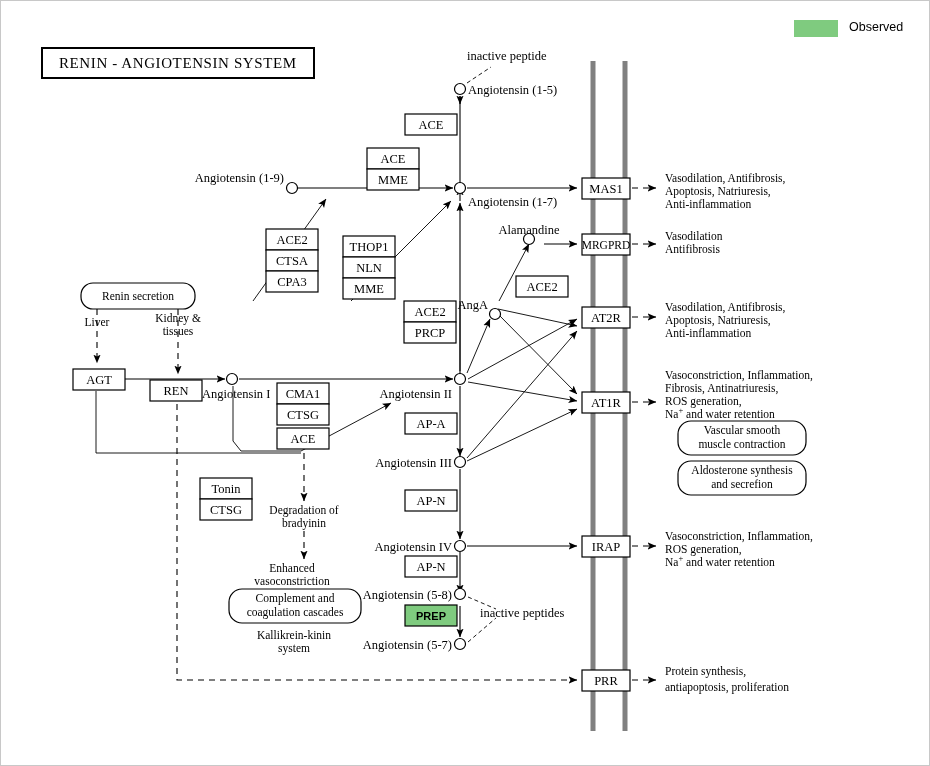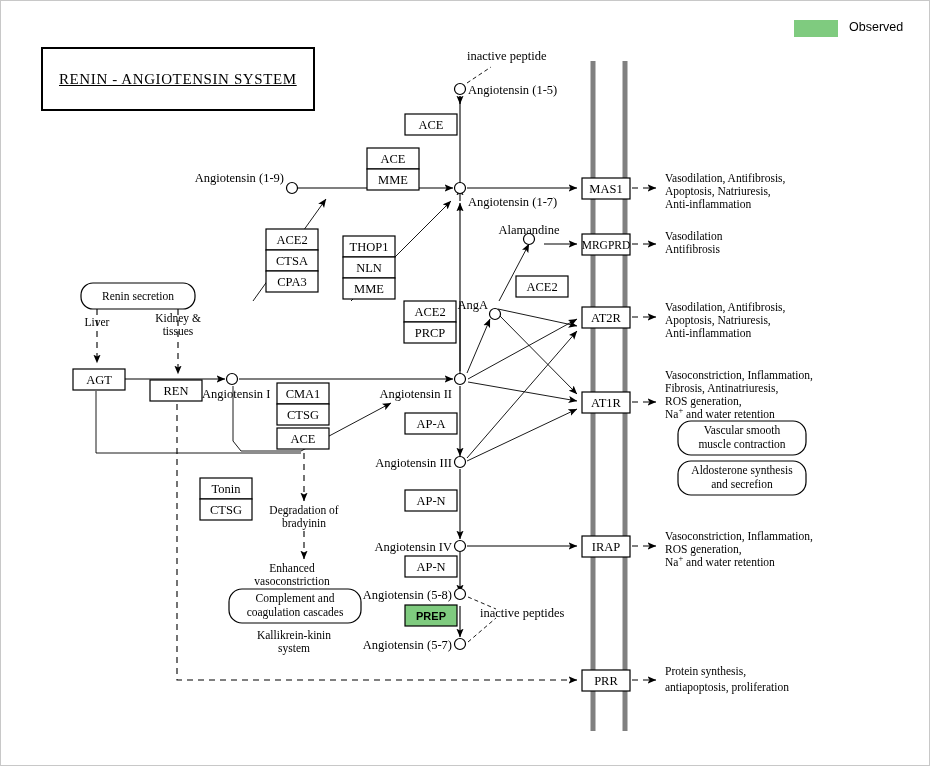--- a/index.html
+++ b/index.html
@@ -17,22 +17,22 @@
   .gbox.obs rect{fill:#7fcb7f;}
   .gbox text{font-family:"Liberation Serif",serif;font-size:12.5px;
              text-anchor:middle;fill:#000;}
   .gbox.obs text{font-family:"Liberation Sans",sans-serif;font-size:11px;font-weight:bold;}
   .cap{font-family:"Liberation Serif",serif;font-size:12.5px;fill:#000;}
   .cap.sm{font-size:11.5px;}
   .eff{font-family:"Liberation Serif",serif;font-size:11.5px;fill:#000;}
   .rbox rect{fill:#ffffff;stroke:#000;stroke-width:1.2;}
   .rbox text{font-family:"Liberation Serif",serif;font-size:11.5px;
              text-anchor:middle;fill:#000;}
-  .title-box{position:absolute;left:40px;top:46px;padding:21px 16px;
-             border:2.5px solid #000;background:#fff;text-decoration:underline;}
+  .title-box{position:absolute;left:40px;top:46px;padding:5px 16px;
+             border:2.5px solid #000;background:#fff;}
   .title-box span{font-family:"Liberation Serif",serif;font-size:15px;
                   letter-spacing:0.6px;color:#000;white-space:nowrap;}
   .legend{position:absolute;left:793px;top:19px;display:flex;align-items:flex-start;gap:11px;}
   .legend .sw{width:44px;height:17px;background:#7fcb7f;}
   .legend .lb{font-family:"Liberation Sans",sans-serif;font-size:12.5px;color:#000;}
   .footer{position:absolute;left:14px;top:736px;
           font-family:"Liberation Serif",serif;font-size:11.5px;
           color:#000;line-height:1.18;}
 </style>
 </head>

